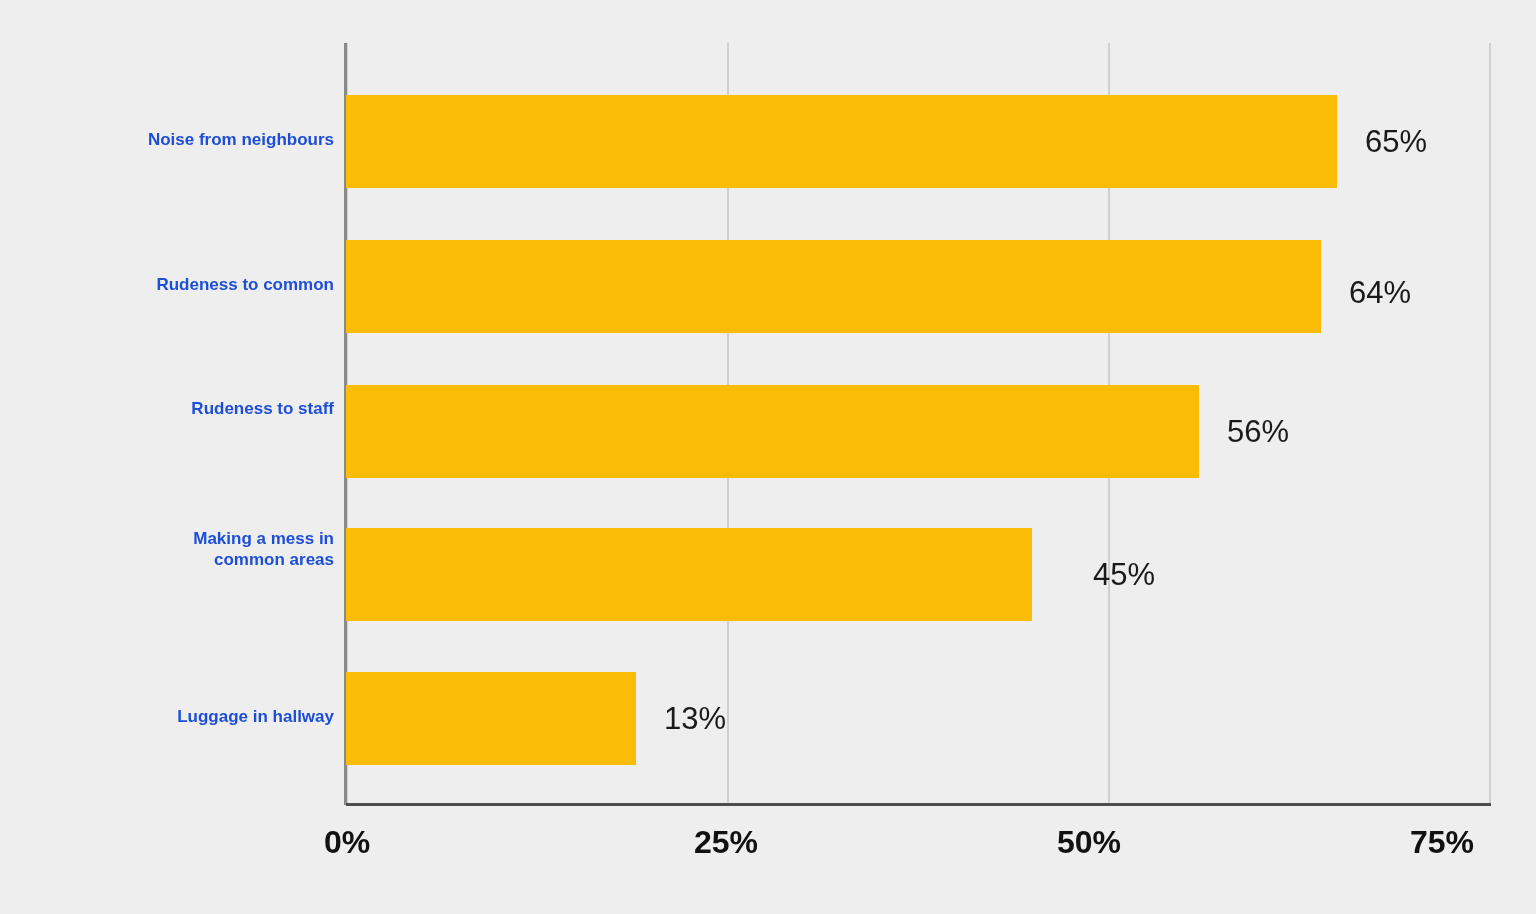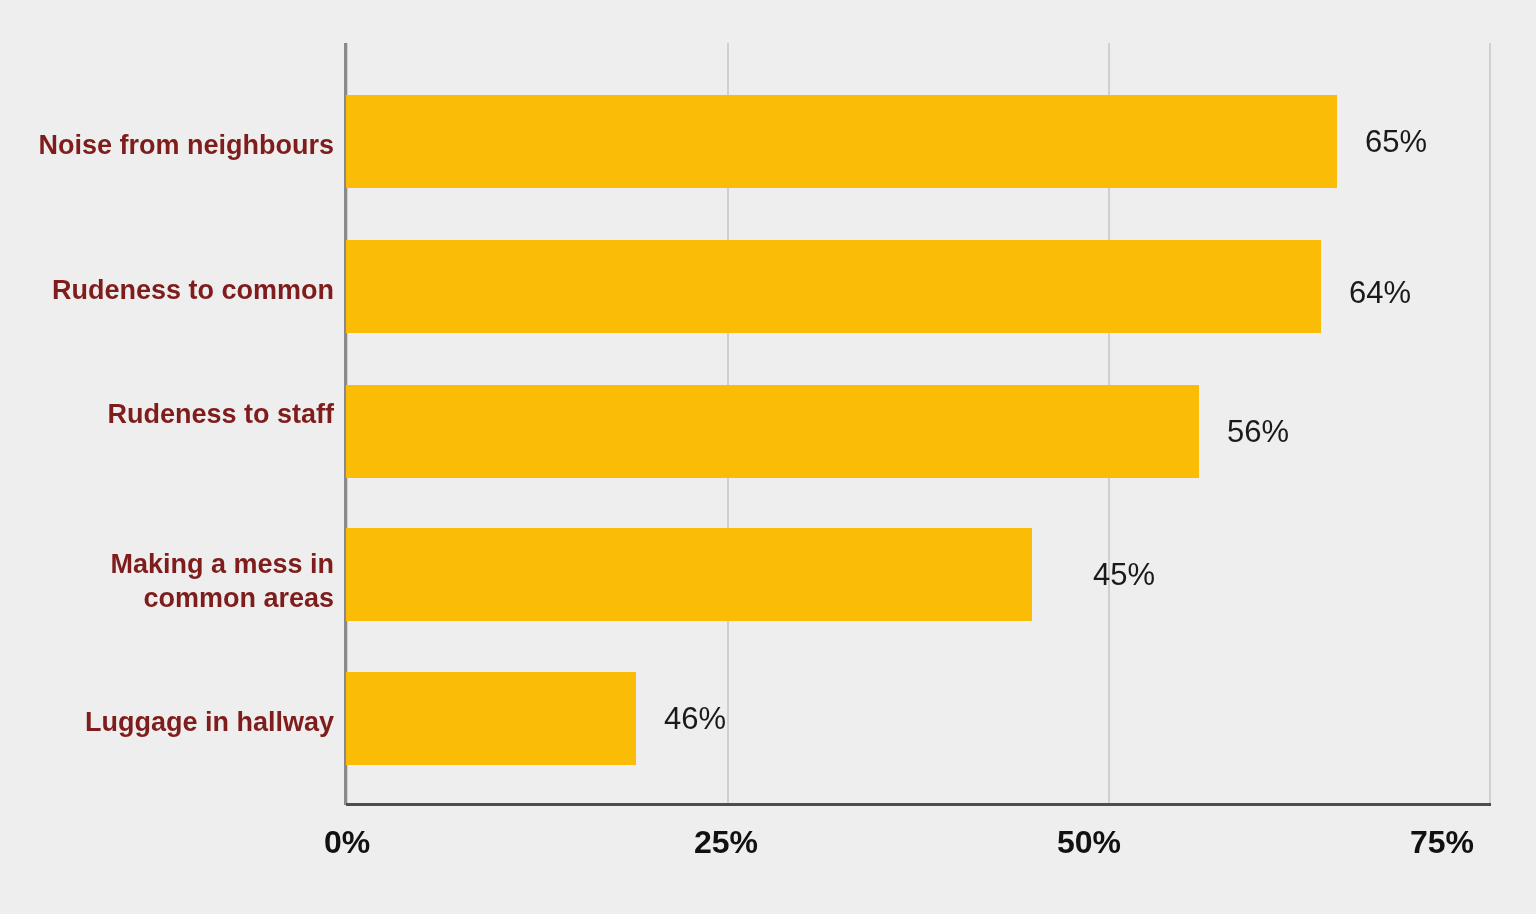--- a/index.html
+++ b/index.html
@@ -69,23 +69,23 @@
     color: #1a1a1a;
     line-height: 1;
     white-space: nowrap;
   }
 
   .cat-label {
     position: absolute;
     right: 0;
     width: 340px;
     text-align: right;
-    font-size: 27px;
+    font-size: 17px;
     font-weight: bold;
-    color: #7f1d1d;
+    color: #1d4ed8;
     line-height: 1.25;
     white-space: pre-line;
   }
 
   .y-labels {
     position: absolute;
     left: 0;
     top: 0;
     width: 334px;
     height: 914px;
@@ -121,27 +121,27 @@
   <div class="bar" style="left: 346px; top: 95px; width: 991px; background: rgb(251, 188, 7);"></div>
   <div class="bar" style="left: 346px; top: 240px; width: 975px; background: rgb(251, 188, 7);"></div>
   <div class="bar" style="left: 346px; top: 385px; width: 853px; background: rgb(251, 188, 7);"></div>
   <div class="bar" style="left: 346px; top: 528px; width: 686px; background: rgb(251, 188, 7);"></div>
   <div class="bar" style="left: 346px; top: 672px; width: 290px; background: rgb(251, 188, 7);"></div>
 
   <div class="bar-value" style="left: 1365px; top: 126px;">65%</div>
   <div class="bar-value" style="left: 1349px; top: 277px;">64%</div>
   <div class="bar-value" style="left: 1227px; top: 416px;">56%</div>
   <div class="bar-value" style="left:1093px; top:559px;text-align:center;">45%</div>
-  <div class="bar-value" style="left: 664px; top: 703px;">46%</div>
+  <div class="bar-value" style="left: 664px; top: 703px;">13%</div>
 
   <div class="y-labels">
     <div class="cat-label" style="top:129px;">Noise from neighbours</div>
     <div class="cat-label" style="top:274px;">Rudeness to common</div>
     <div class="cat-label" style="top:398px;">Rudeness to staff</div>
-    <div class="cat-label" style="top:548px;text-align:right;">Making a mess in
+    <div class="cat-label" style="top:528px;text-align:right;">Making a mess in
 common areas</div>
     <div class="cat-label" style="top:706px;">Luggage in hallway</div>
   </div>
 
   <div class="x-tick" style="left:347px;">0%</div>
   <div class="x-tick" style="left:726px;">25%</div>
   <div class="x-tick" style="left:1089px;">50%</div>
   <div class="x-tick" style="left: 1442px;">75%</div>
 
 </div>

